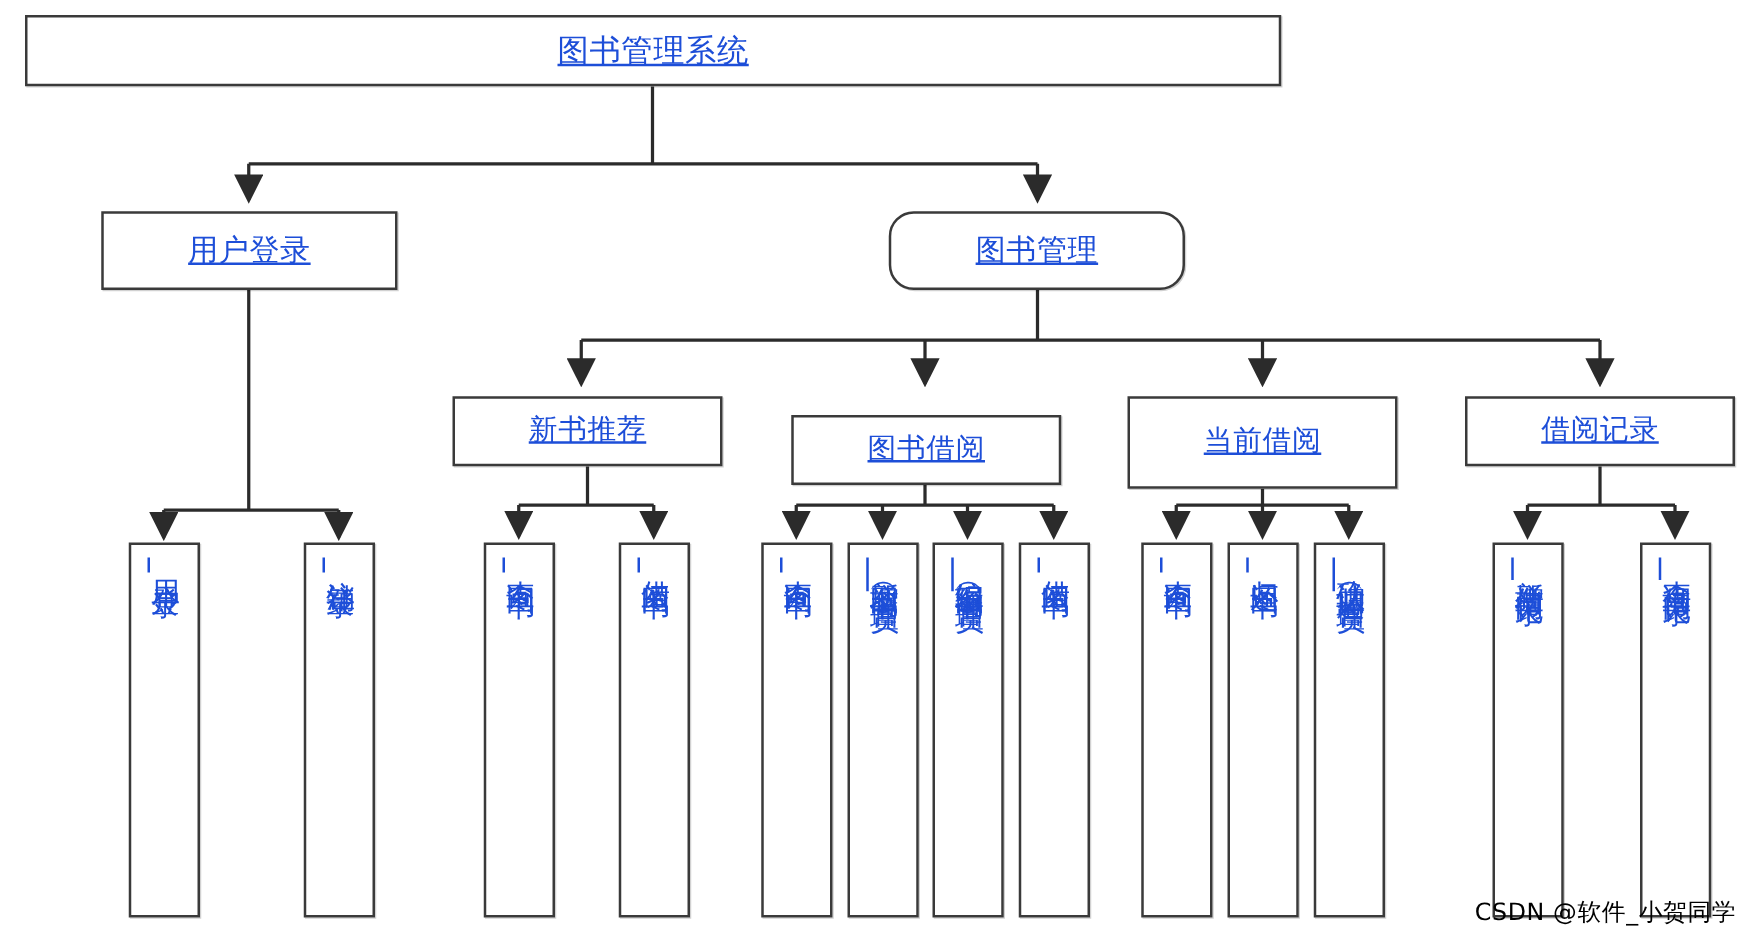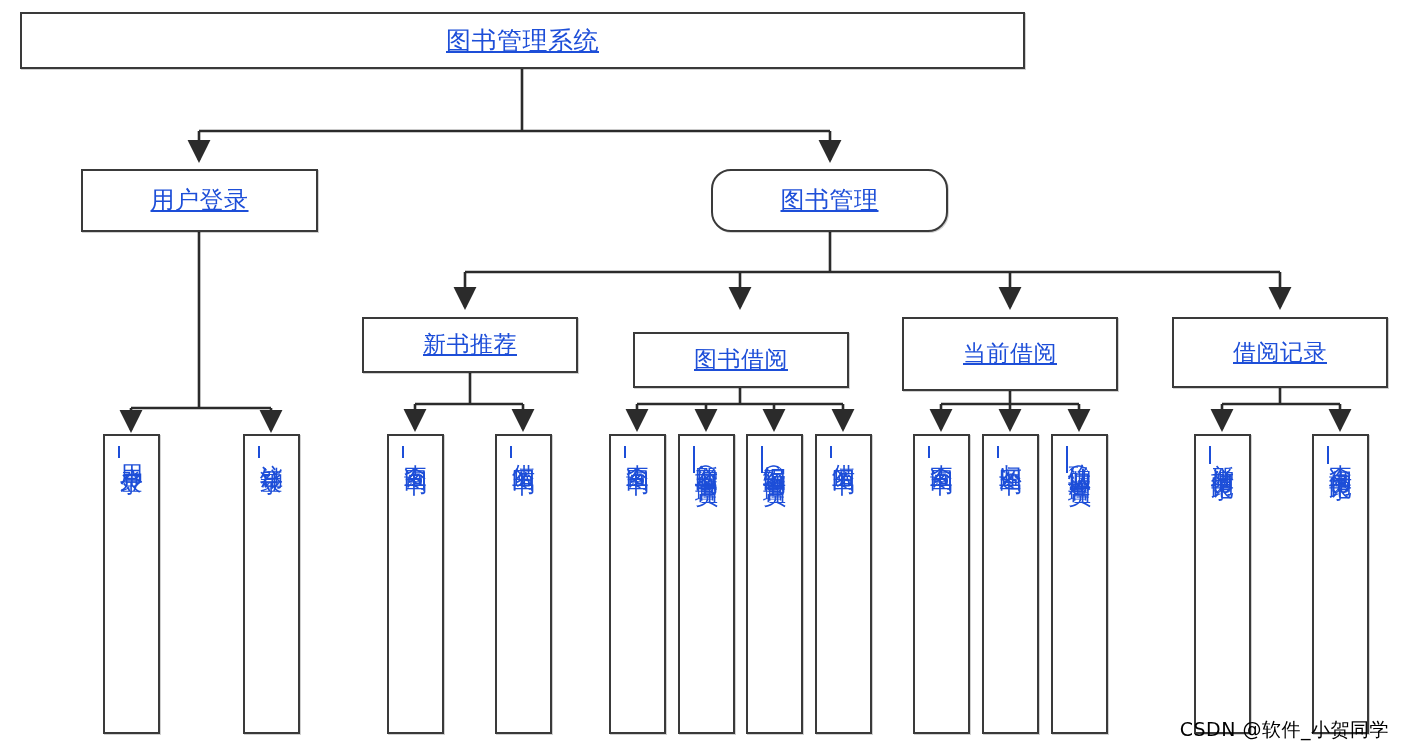--- a/index.html
+++ b/index.html
@@ -137,21 +137,21 @@
 
   <div class="node lvl3" style="left:362px; top:317px; width:216px; height:56px;">
     <span class="label">新书推荐</span>
   </div>
   <div class="node lvl3" style="left:633px; top:332px; width:216px; height:56px;">
     <span class="label">图书借阅</span>
   </div>
   <div class="node lvl3" style="left:902px; top:317px; width:216px; height:74px;">
     <span class="label">当前借阅</span>
   </div>
-  <div class="node lvl3" style="left:1172px; top:317px; width:216px; height:71px;">
+  <div class="node lvl3" style="left:1172px; top:317px; width:216px; height:56px;">
     <span class="label">借阅记录</span>
   </div>
 
   <div class="node leaf" style="left:103px; top:434px; width:57px; height:300px;">
     <span class="label">用户登录</span>
   </div>
   <div class="node leaf" style="left:243px; top:434px; width:57px; height:300px;">
     <span class="label">注销登录</span>
   </div>
 

